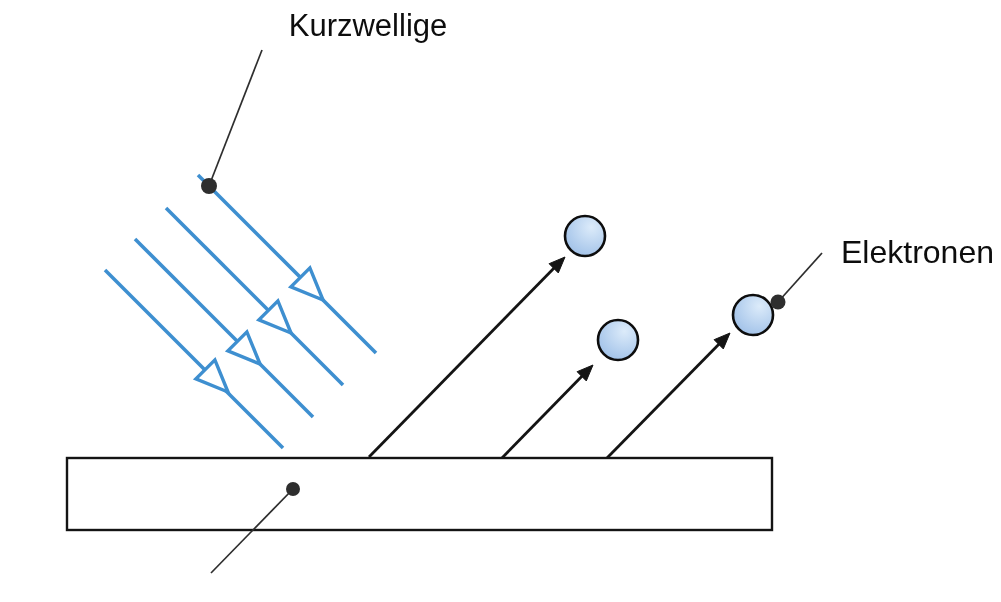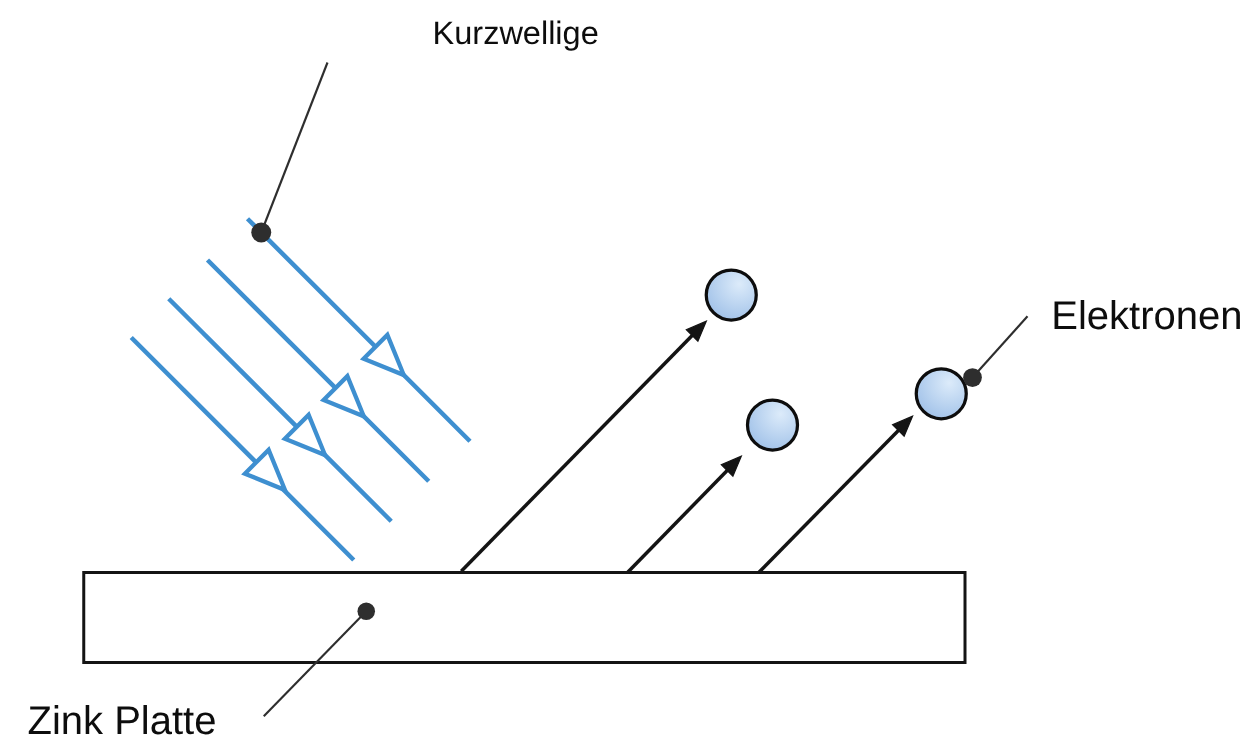--- a/index.html
+++ b/index.html
@@ -5,21 +5,21 @@
   html,body{margin:0;padding:0;background:#ffffff;}
   .canvas{
     position:relative;
     width:1001px;height:602px;
     background:#ffffff;
     overflow:hidden;
     font-family:"Liberation Sans",sans-serif;
   }
   .diagram-svg{position:absolute;left:0;top:0;}
   .label{position:absolute;color:#0d0d0d;white-space:nowrap;}
-  .label-radiation{left:257px;top:5px;width:222px;text-align:right;font-size:26px;line-height:42px;}
+  .label-radiation{left:257px;top:5px;width:222px;text-align:center;font-size:31px;line-height:42px;}
   .label-electrons{left:841px;top:236px;font-size:32px;line-height:32px;}
   .label-plate{left:22px;top:560px;font-size:32px;line-height:32px;}
   .ray{fill:none;stroke-width:3.6;}
   .ray-head{fill:#ffffff;stroke-width:3.4;stroke-linejoin:miter;}
   .e-shaft{fill:none;stroke-width:2.8;}
   .e-head{stroke-width:1;}
   .leader{fill:none;stroke-width:1.7;}
   .plate-rect{fill:#ffffff;stroke-width:2.4;}
   .electron{fill:url(#electronGrad);stroke:#0d0d0d;stroke-width:2.6;}
 </style>
@@ -74,15 +74,14 @@
       <circle cx="209" cy="186" r="8"></circle>
       <circle cx="778" cy="302" r="7.5"></circle>
       <circle cx="293" cy="489" r="7"></circle>
     </g>
   </svg>
 
   <div class="label label-radiation">
     <div>Kurzwellige</div>
   </div>
   <div class="label label-electrons">Elektronen</div>
-  <div class="label label-plate">Zink Platte</div>
 
 </div>
 
 </body></html>

